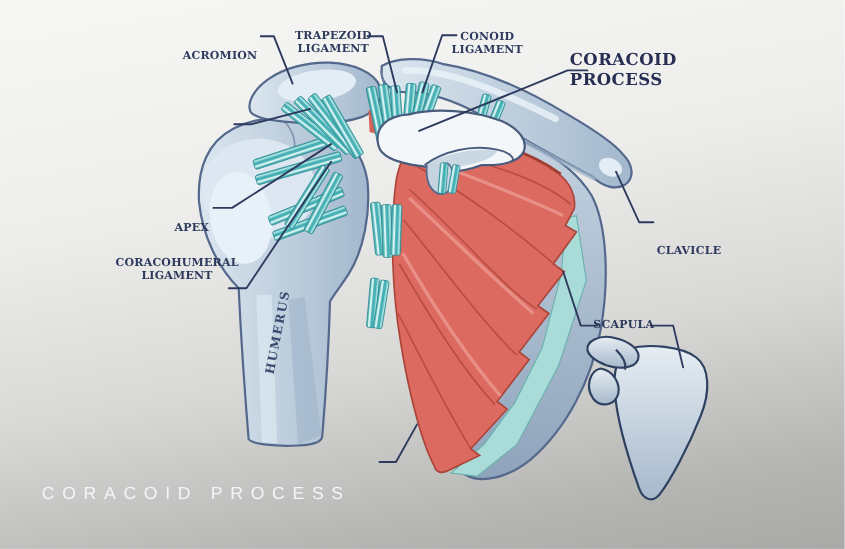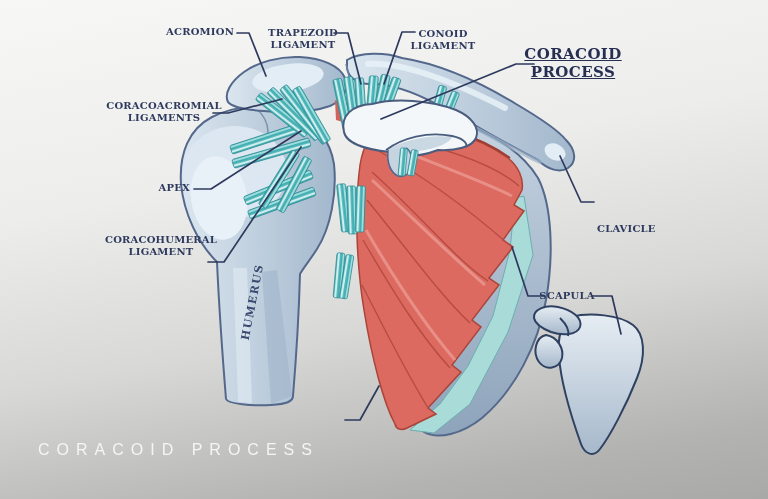--- a/index.html
+++ b/index.html
@@ -2,23 +2,23 @@
 <html><head>
 <meta charset="utf-8">
 <style>
   html,body{margin:0;padding:0;}
   body{width:768px;height:499px;overflow:hidden;font-family:"DejaVu Serif",serif;}
   .stage{position:relative;width:768px;height:499px;
     background:linear-gradient(170deg,#f7f7f6 0%,#ededec 35%,#d8d8d7 62%,#b3b3b2 88%,#a9a9a8 100%);}
   .art{position:absolute;left:0;top:0;width:768px;height:499px;display:block;}
   .lbl{position:absolute;color:#2e3a5d;font-size:10px;font-weight:bold;line-height:1.2;
     letter-spacing:.2px;white-space:pre-line;}
-  .center{text-align:center;} .right{text-align:right;} .left{text-align:left;}
+  .center{text-align:center;} .right{text-align:right;margin-top:20px;} .left{text-align:left;}
   .title{position:absolute;color:#262e52;font-size:15px;font-weight:bold;line-height:1.2;
-    letter-spacing:.4px;text-align:center;white-space:pre-line;text-decoration:underline;}
+    letter-spacing:.4px;white-space:pre-line;}
   .bonelabel{position:absolute;color:#3a4a6e;font-size:11px;font-weight:bold;
     letter-spacing:1.5px;text-align:center;transform:rotate(-79deg);transform-origin:center;}
   .watermark{position:absolute;color:rgba(248,248,248,.95);font-family:"Liberation Sans",sans-serif;
     font-size:16px;font-weight:400;letter-spacing:7px;}
 </style>
 </head>
 <body>
 
 <div class="stage">
 
@@ -212,22 +212,20 @@
   </g>
 </svg>
 
 <div class="lbl right" style="left:148px;top:26px;width:86px;">ACROMION</div>
 <div class="lbl center" style="left:256px;top:27px;width:94px;">TRAPEZOID
 LIGAMENT</div>
 <div class="lbl center" style="left:396px;top:28px;width:94px;">CONOID
 LIGAMENT</div>
 <div class="title" style="left:518px;top:45px;width:110px;">CORACOID
 PROCESS</div>
-<div class="lbl center" style="left:105px;top:100px;width:118px;">CORACOACROMIAL
-LIGAMENTS</div>
 <div class="lbl right" style="left:128px;top:182px;width:62px;">APEX</div>
 <div class="lbl left" style="left:597px;top:196px;width:80px;margin-top:27px;">CLAVICLE</div>
 <div class="lbl center" style="left:102px;top:234px;width:118px;">CORACOHUMERAL
 LIGAMENT</div>
 <div class="bonelabel" style="left:212px;top:294px;width:82px;height:16px;line-height:16px;">HUMERUS</div>
 <div class="lbl center" style="left:531px;top:290px;width:72px;">SCAPULA</div>
 <div class="watermark" style="left:38px;top:441px;">CORACOID PROCESS</div>
 
 </div>
 

